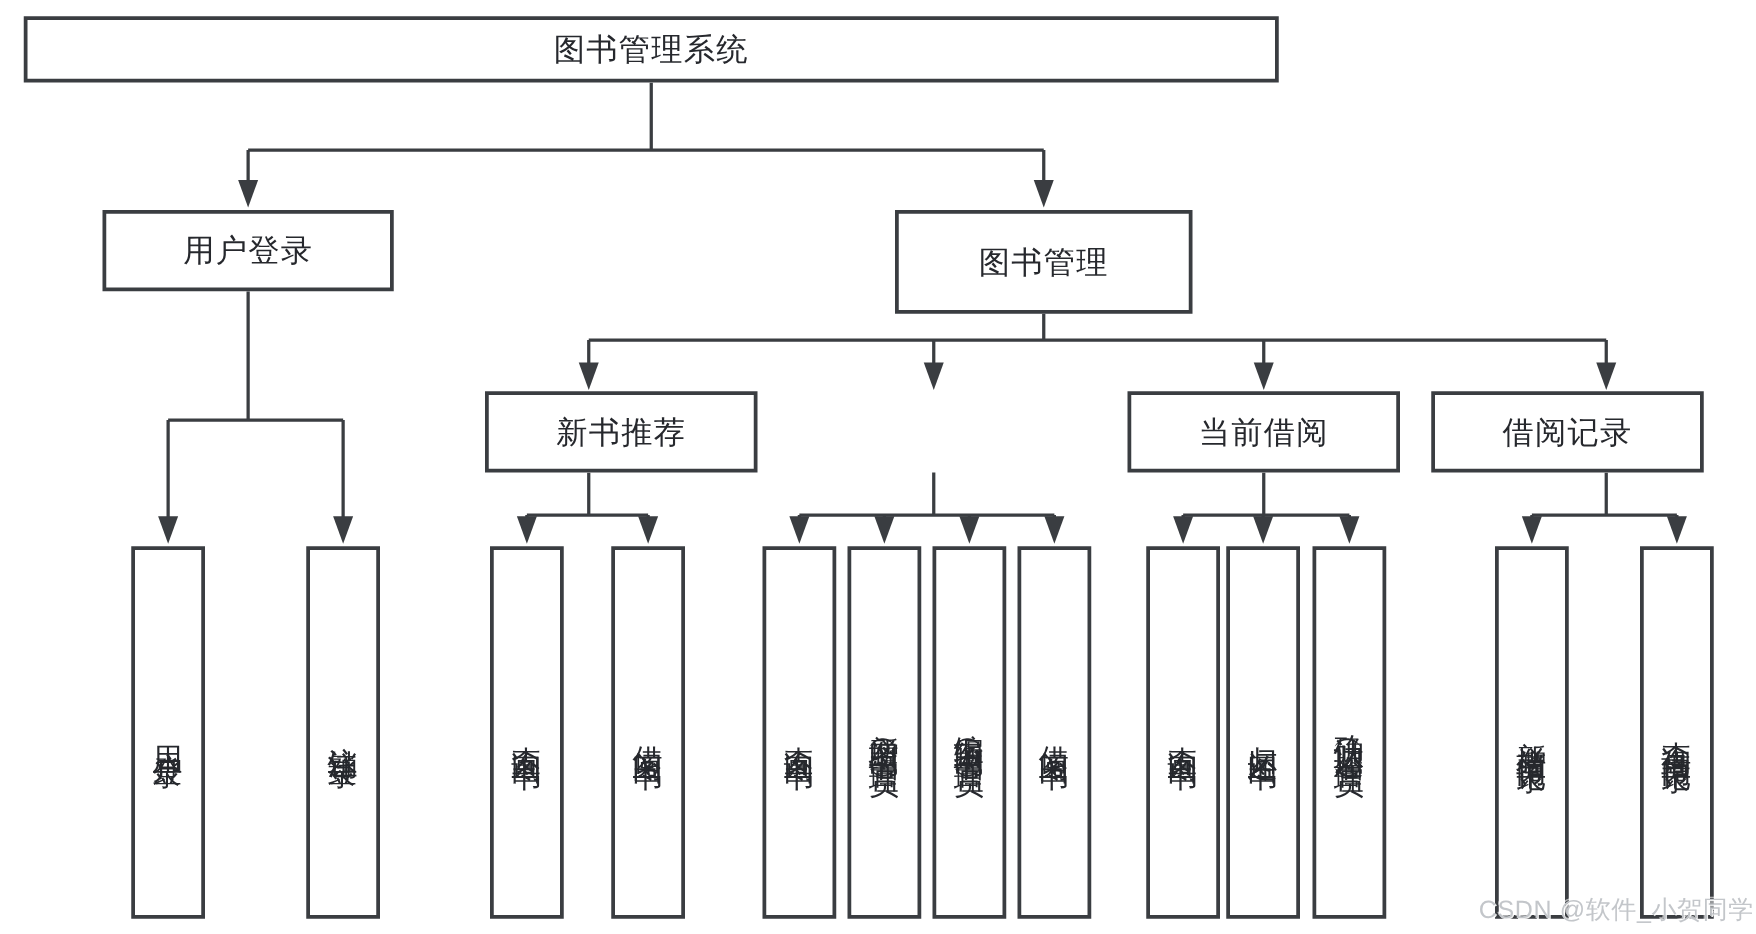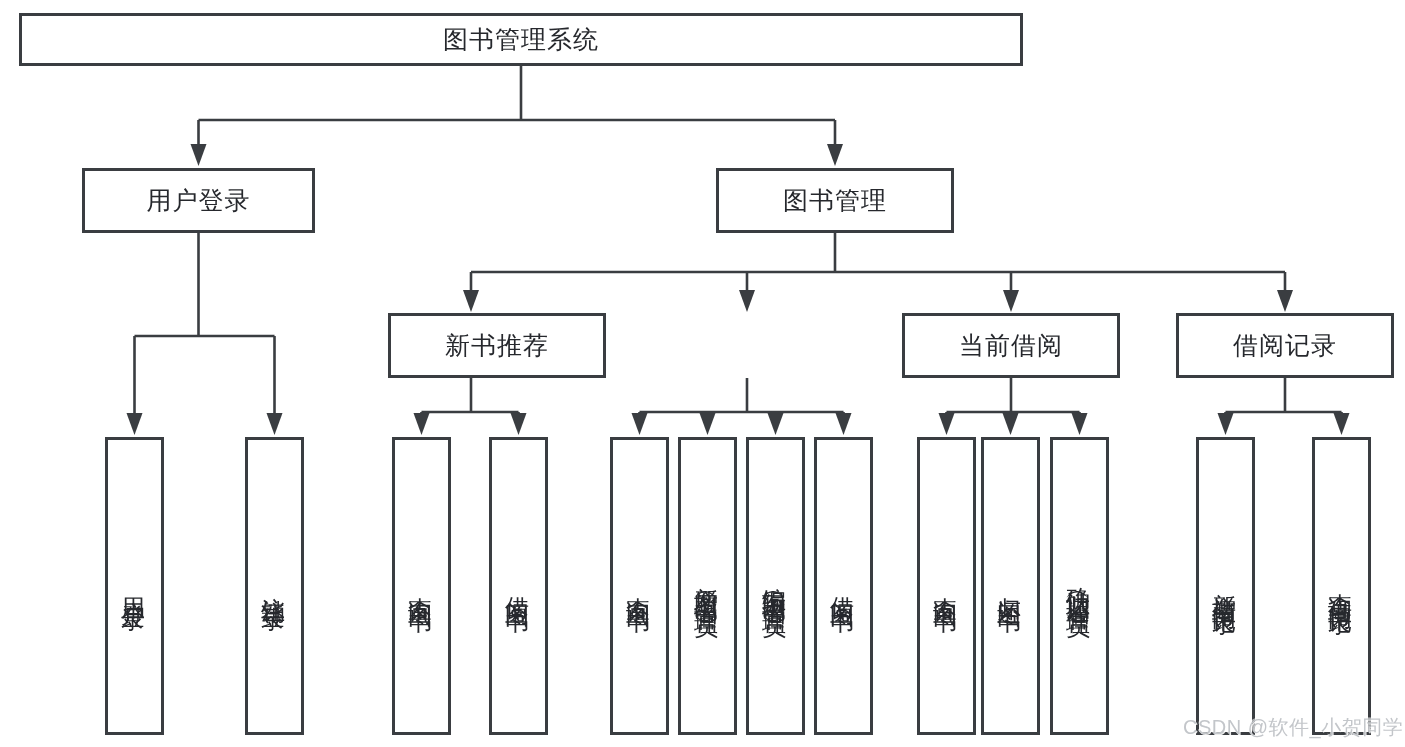--- a/index.html
+++ b/index.html
@@ -103,25 +103,25 @@
       <polygon points="1002.5,413 1018.5,413 1010.5,435"></polygon>
       <polygon points="1071.5,413 1087.5,413 1079.5,435"></polygon>
       <polygon points="1217.5,413 1233.5,413 1225.5,435"></polygon>
       <polygon points="1333.5,413 1349.5,413 1341.5,435"></polygon>
     </g>
   </svg>
 
   <div class="node" style="left:19px; top:13px; width:1004px; height:53px;">图书管理系统</div>
 
   <div class="node" style="left:82px; top:168px; width:233px; height:65px;">用户登录</div>
-  <div class="node" style="left:716px; top:168px; width:238px; height:65px;">图书管理</div>
+  <div class="node" style="left:716px; top:168px; width:238px; height:83px;">图书管理</div>
 
   <div class="node" style="left:362px; top:313px; width:218px; height:65px;margin-left:26px;">新书推荐</div>
   <div class="node" style="left:902px; top:313px; width:218px; height:65px;">当前借阅</div>
-  <div class="node" style="left:1176px; top:313px; width:218px; height:65px;">借阅记录</div>
+  <div class="node" style="left:1145px; top:313px; width:218px; height:65px;">借阅记录</div>
 
   <div class="leaf" style="left:105px;">用户登录</div>
   <div class="leaf" style="left:245px;">注销登录</div>
 
   <div class="leaf" style="left:392px;">查询图书</div>
   <div class="leaf" style="left:489px;">借阅图书</div>
 
   <div class="leaf" style="left:610px;">查询图书</div>
   <div class="leaf" style="left:678px;">新增图书（管理员）</div>
   <div class="leaf" style="left:746px;">编辑图书（管理员）</div>

